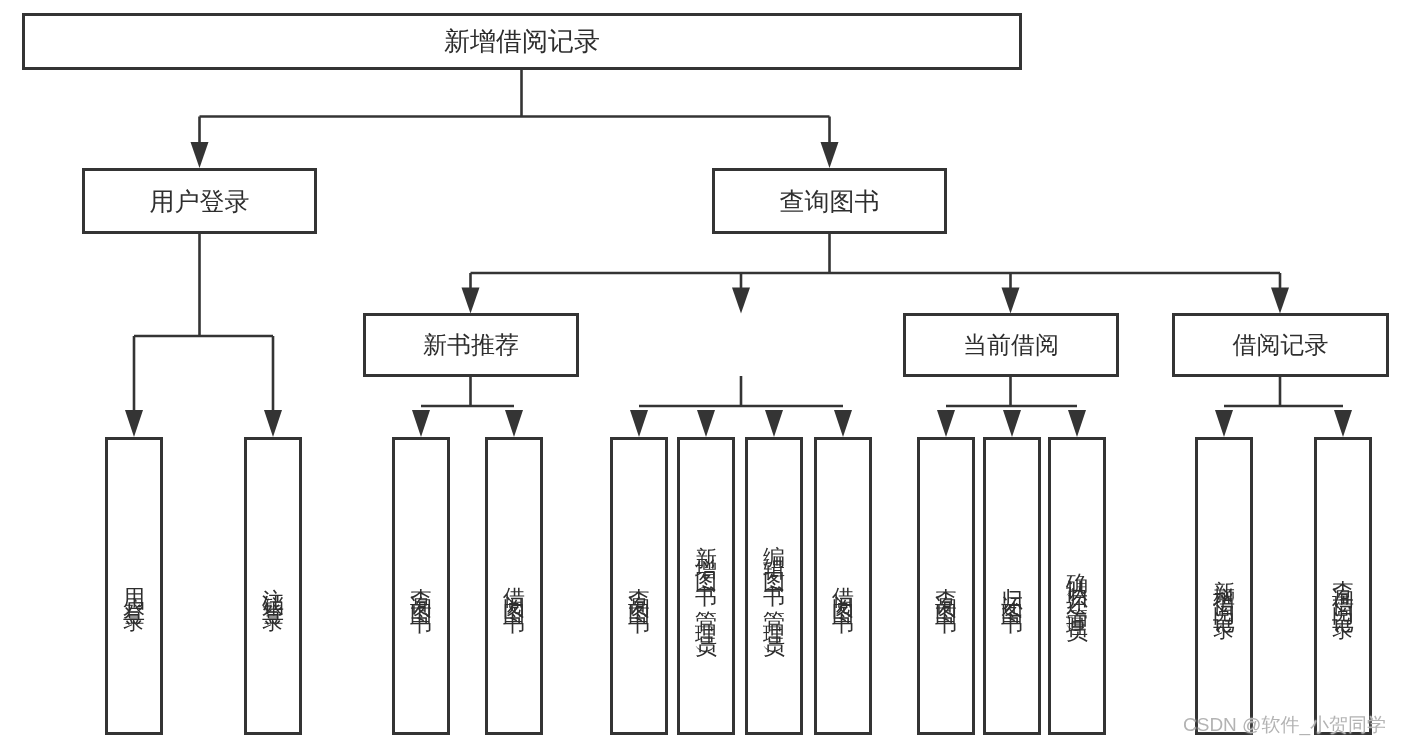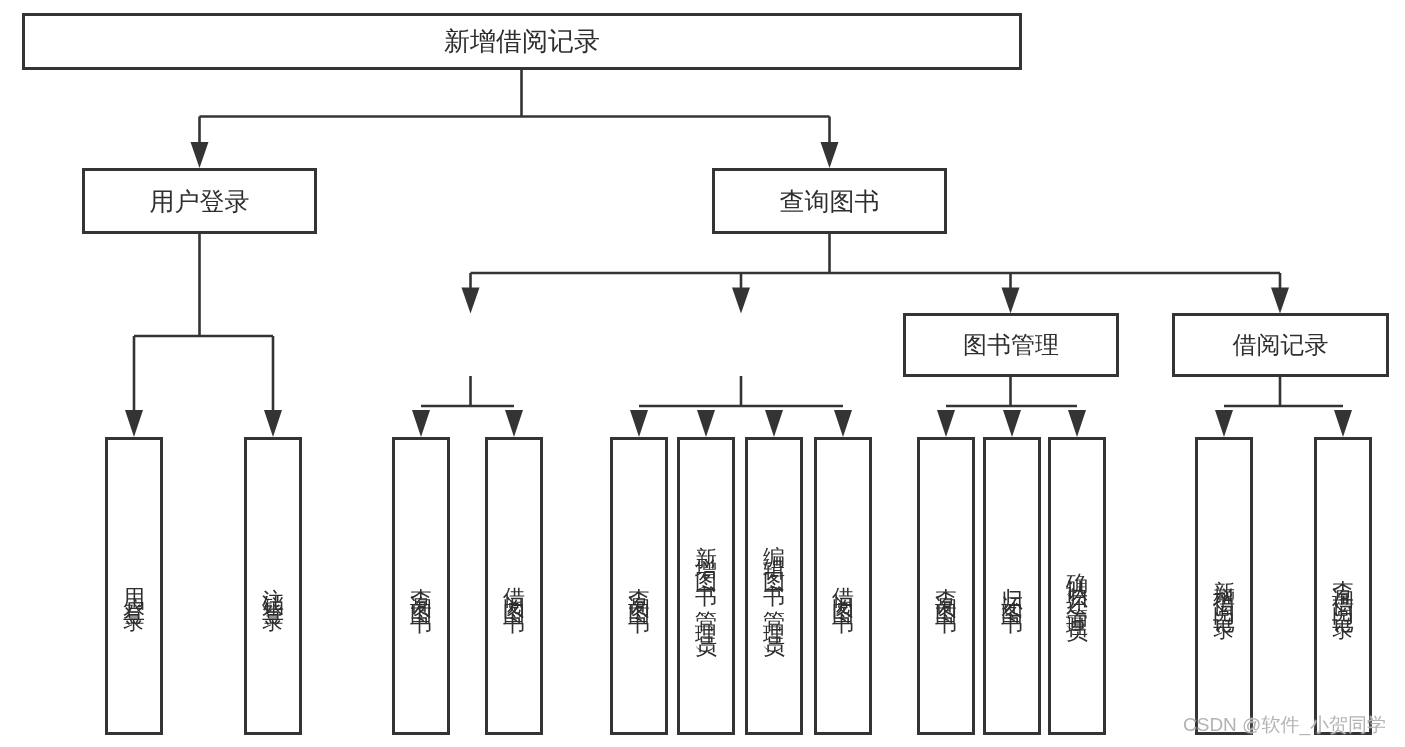--- a/index.html
+++ b/index.html
@@ -118,21 +118,22 @@
       <polygon points="1215,410 1233,410 1224,437"></polygon>
       <polygon points="1334,410 1352,410 1343,437"></polygon>
     </g>
   </svg>
 
   <div class="box root-box" style="left:22px; top:13px; width:1000px; height:57px;">新增借阅记录</div>
 
   <div class="box hbox" style="left:82px; top:168px; width:235px; height:66px;">用户登录</div>
   <div class="box hbox" style="left:712px; top:168px; width:235px; height:66px;">查询图书</div>
 
-  <div class="box l3box" style="left:903px; top:313px; width:216px; height:64px;">图书管理</div>
+  <div class="box l3box" style="left:363px; top:313px; width:216px; height:64px;">新书推荐</div>
+  <div class="box l3box" style="left:903px; top:313px; width:216px; height:64px;">当前借阅</div>
   <div class="box l3box" style="left:1172px; top:313px; width:217px; height:64px;">借阅记录</div>
 
   <div class="box vbox" style="left:105px; top:437px; width:58px; height:298px;">
     <span>用户登录</span>
   </div>
   <div class="box vbox" style="left:244px; top:437px; width:58px; height:298px;">
     <span>注销登录</span>
   </div>
 
   <div class="box vbox" style="left:392px; top:437px; width:58px; height:298px;">

